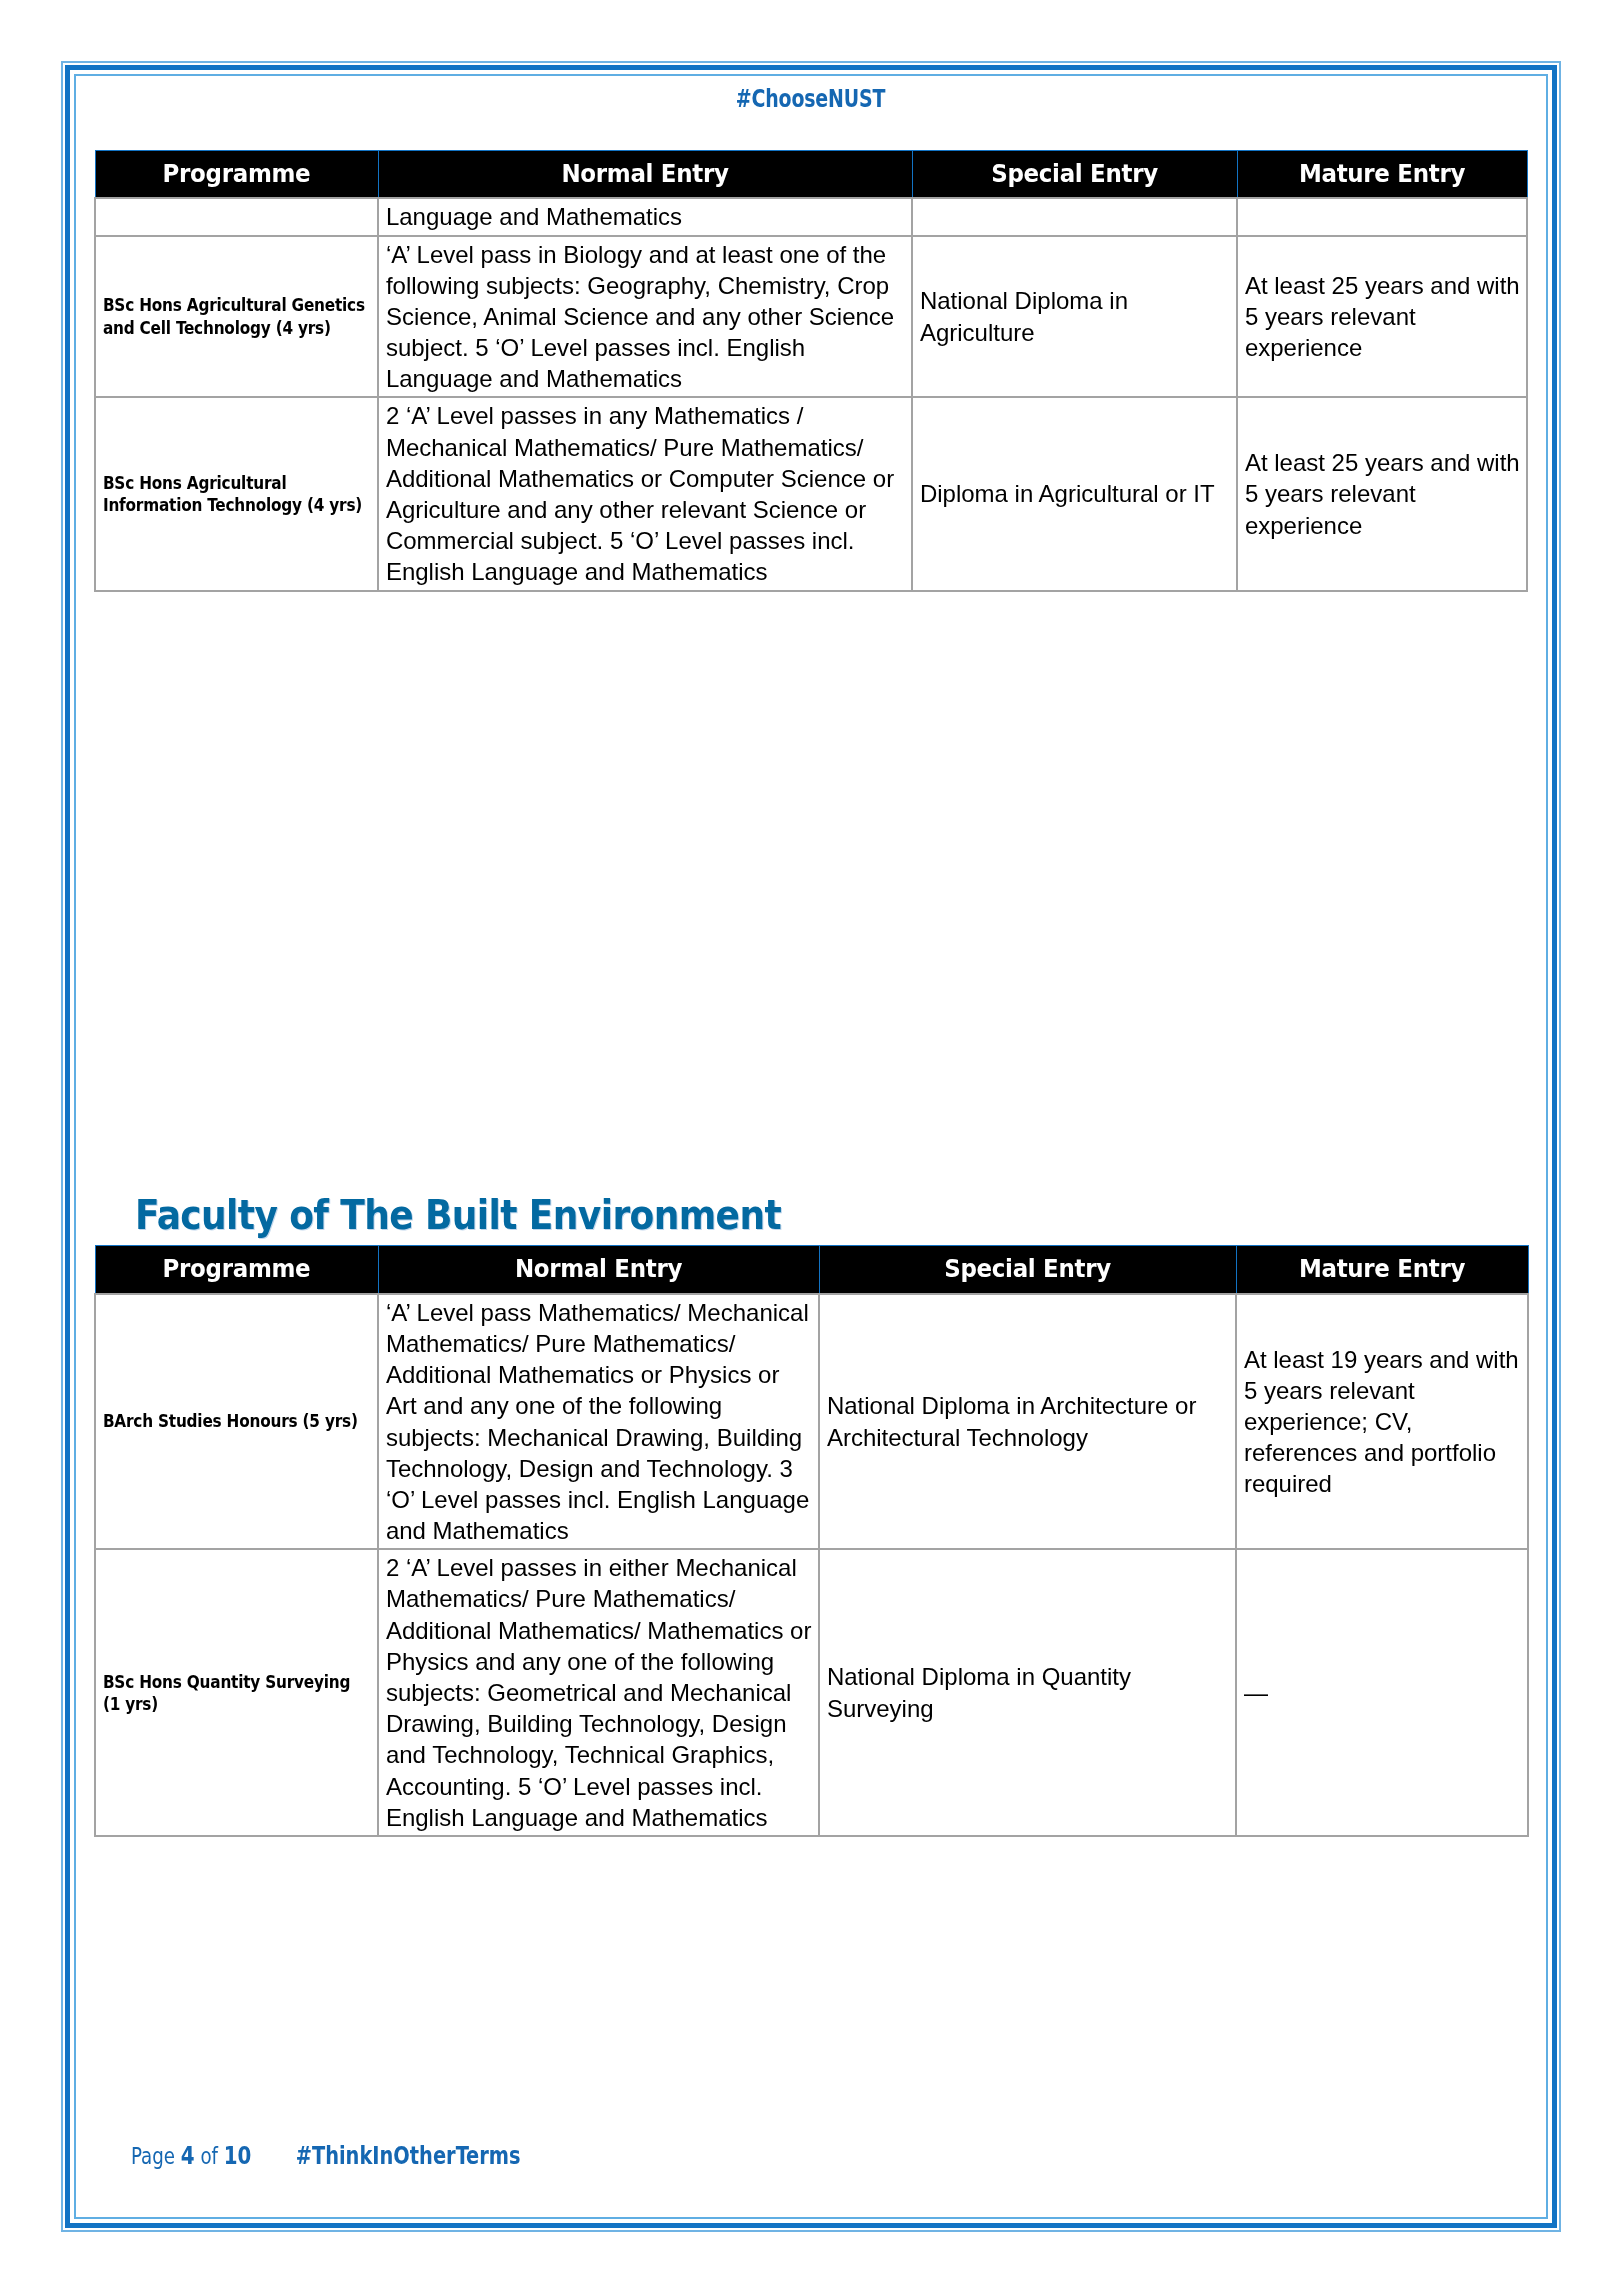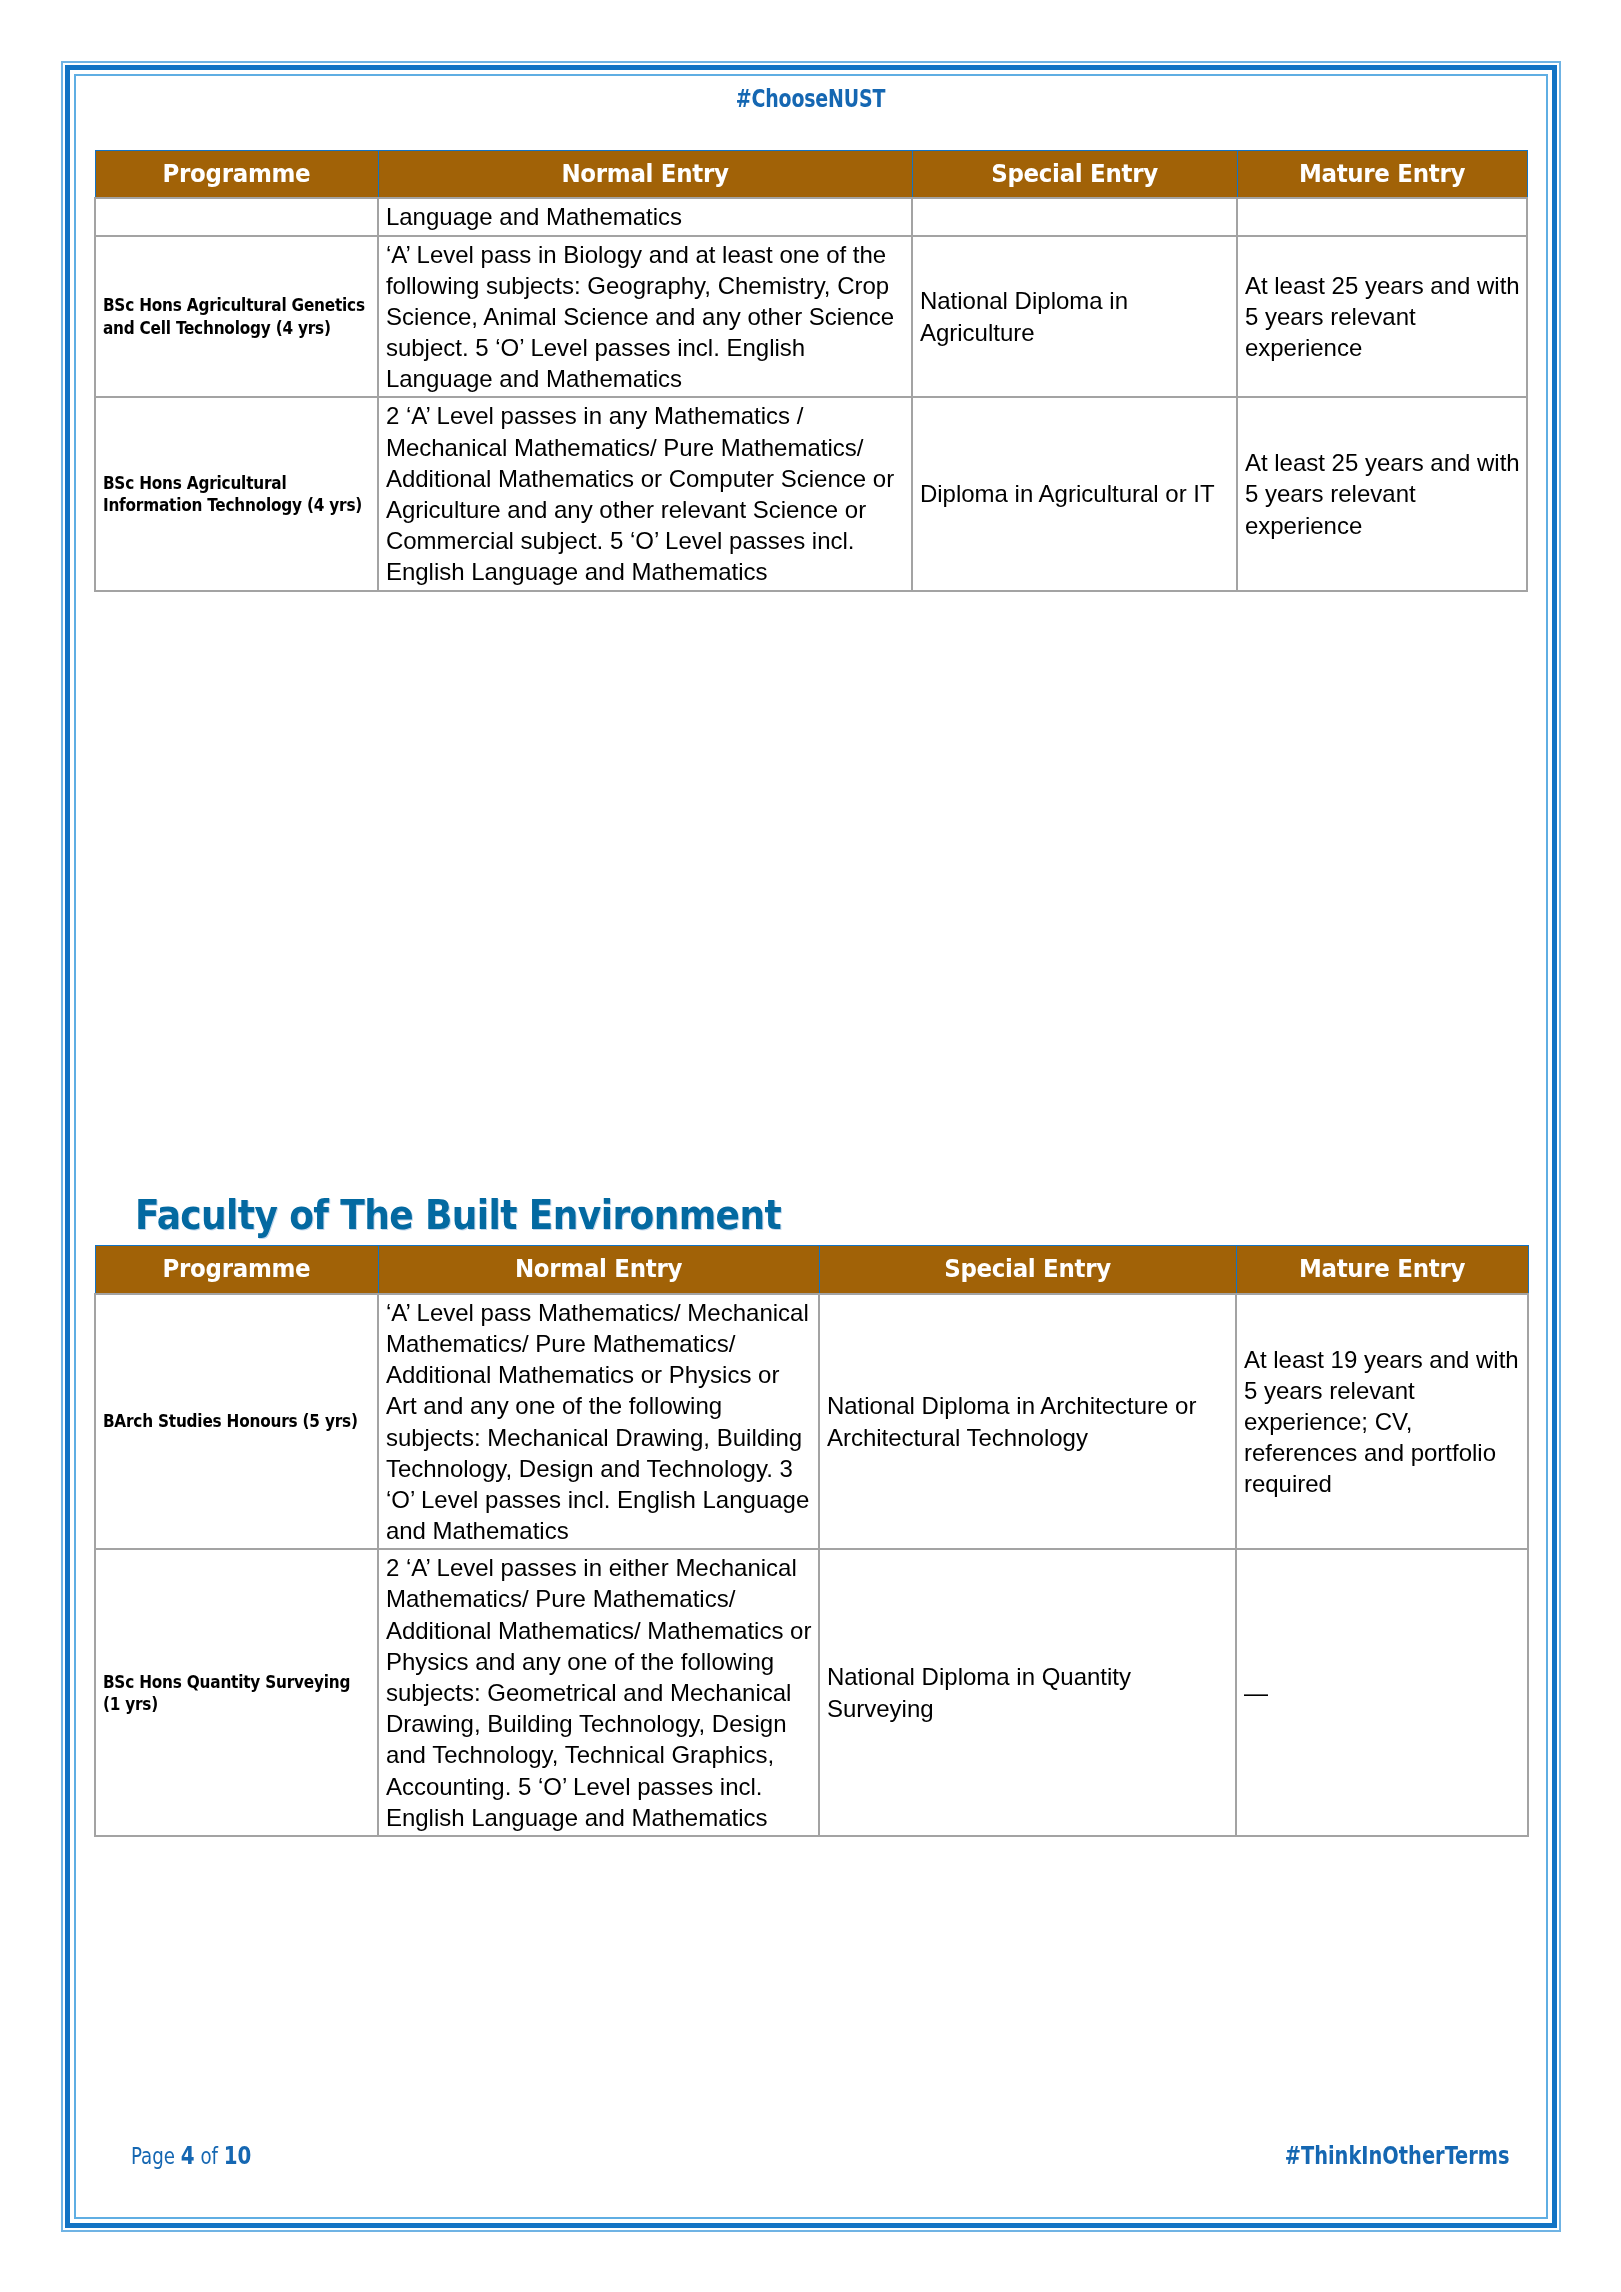--- a/index.html
+++ b/index.html
@@ -58,21 +58,21 @@
 
   
   table.entry-table {
     border-collapse: collapse;
     table-layout: fixed;
     width: 100%;
     font-size: 24px;
     color: #000000;
   }
   table.entry-table th {
-    background: #a16207;
+    background: #000000;
     color: #ffffff;
     font-weight: bold;
     text-align: center;
     padding: 8.8px 3.9px 10.8px 3.9px;
     border: 1px solid #1273C4;
     font-size: 25.5px;
     font-family: "DejaVu Sans Condensed", "Liberation Sans Narrow", "Liberation Sans", sans-serif;
     letter-spacing: -0.3px;
     line-height: 1.05;
   }
@@ -117,21 +117,20 @@
 
   .gap-block { height: 600px; }
 
   
   #footer {
     position: absolute;
     left: 94px;
     top: 2141px;
     width: 1433px;
     display: flex;
-    justify-content: space-between;
     align-items: baseline;
     color: #1567B2;
     font-family: "DejaVu Sans Condensed", "Liberation Sans Narrow", "Liberation Sans", sans-serif;
   }
   #footer .page-num {
     font-size: 22.5px;
     margin-left: 37px;
     transform: scaleX(0.9);
     transform-origin: left center;
   }

